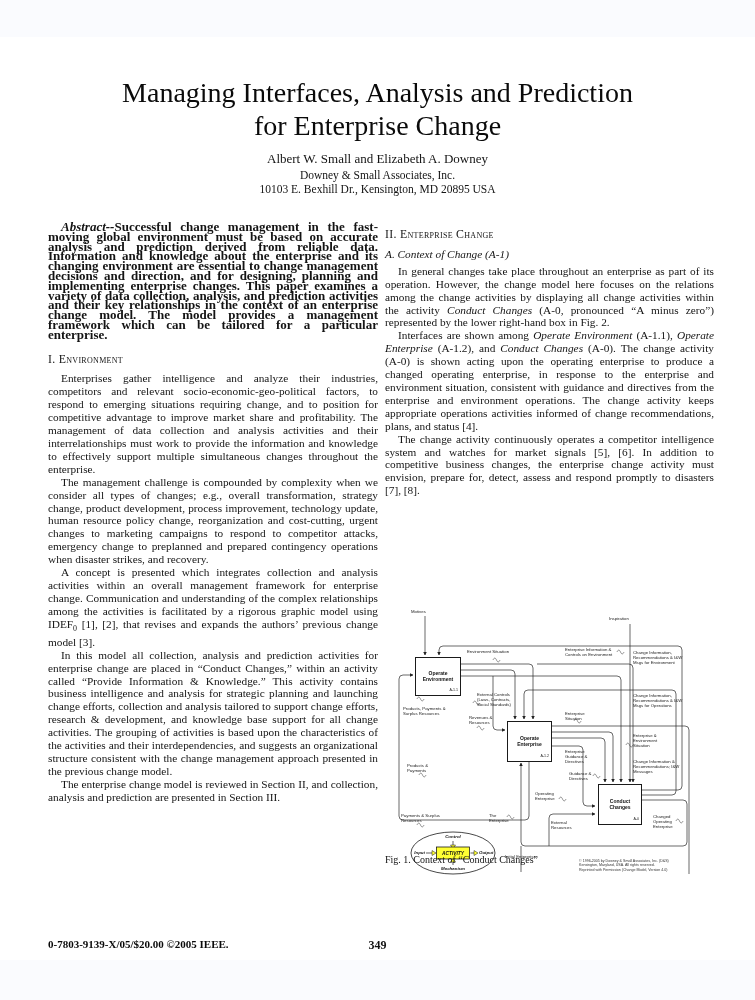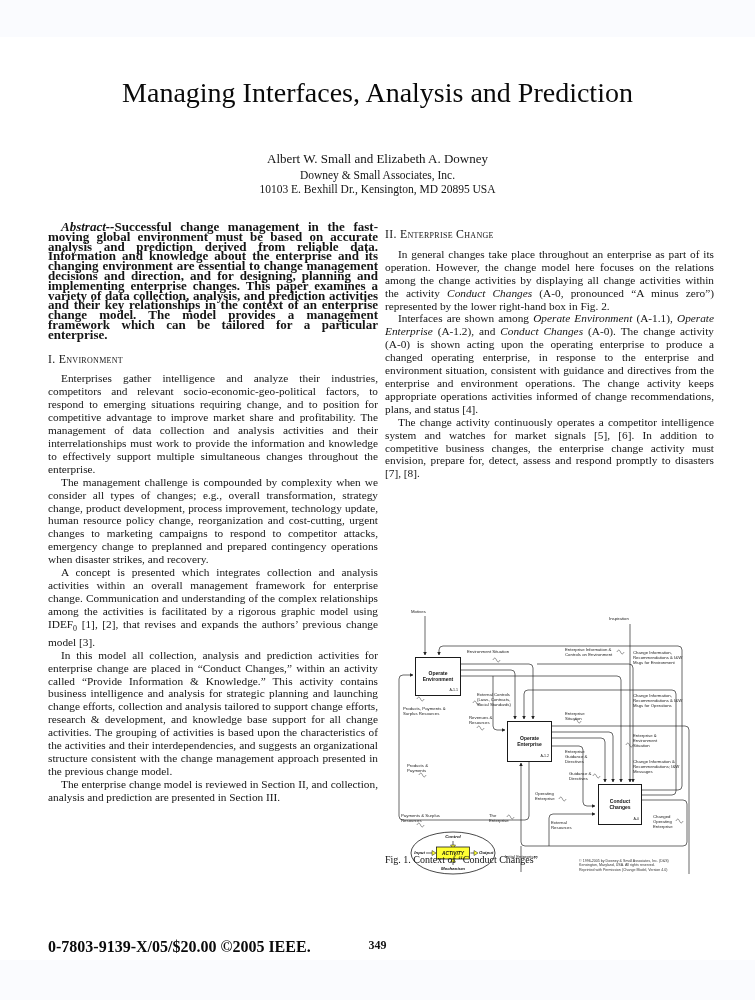--- a/index.html
+++ b/index.html
@@ -32,49 +32,51 @@
   .fig svg{position:absolute;left:0;top:0;}
   .dlabel{position:absolute;font-size:4.3px;line-height:5px;color:#222;}
   .dbox{position:absolute;background:#fff;border:1px solid #1a1a1a;font-size:5px;line-height:5.6px;font-weight:bold;color:#111;
         display:flex;align-items:center;justify-content:center;text-align:center;}
   .dtag{position:absolute;font-size:3.6px;color:#222;font-weight:normal;}
   .lg{position:absolute;font-size:4.4px;font-weight:bold;font-style:italic;color:#111;text-align:center;}
   .activity{position:absolute;font-size:4.8px;font-weight:bold;font-style:italic;color:#111;display:flex;align-items:center;justify-content:center;}
   .copyright{position:absolute;font-size:3.6px;line-height:4.4px;color:#333;}
   .caption{position:absolute;left:385px;top:854px;width:329px;text-align:left;font-size:10px;}
   
-  .footer-left{position:absolute;left:48px;top:938px;font-size:16px;font-weight:bold;color:#0a0a0a;}
+  .footer-left{position:absolute;left:48px;top:938px;font-size:11px;font-weight:bold;color:#0a0a0a;}
   .page-num{position:absolute;left:0;top:938px;width:755px;text-align:center;font-size:12px;font-weight:bold;}
 </style>
 </head>
 <body>
 
 <div class="paper"></div>
 
 <div class="abs title" style="top:76px;">
   <div>Managing Interfaces, Analysis and Prediction</div>
+  <div>for Enterprise Change</div>
 </div>
 <div class="abs authors" style="top:151px;">Albert W. Small and Elizabeth A. Downey</div>
 <div class="abs affil" style="top:168px;">Downey &amp; Small Associates, Inc.</div>
 <div class="abs affil" style="top:182px;">10103 E. Bexhill Dr., Kensington, MD 20895 USA</div>
 
 <div class="abs col" style="left:48px;top:222px;width:330px;">
   <p class="abstract">
     <span class="abstract-lead">Abstract--</span><span>Successful change management in the fast-moving global environment must be based on accurate analysis and prediction derived from reliable data. Information and knowledge about the enterprise and its changing environment are essential to change management decisions and direction, and for designing, planning and implementing enterprise changes. This paper examines a variety of data collection, analysis, and prediction activities and their key relationships in the context of an enterprise change model. The model provides a management framework which can be tailored for a particular enterprise.</span>
   </p>
   <p class="sec-heading">I. Environment</p>
   <p><span>Enterprises gather intelligence and analyze their industries, competitors and relevant socio-economic-geo-political factors, to respond to emerging situations requiring change, and to position for competitive advantage to improve market share and profitability. The management of data collection and analysis activities and their interrelationships must work to provide the information and knowledge to effectively support multiple simultaneous changes throughout the enterprise.</span></p>
   <p><span>The management challenge is compounded by complexity when we consider all types of changes; e.g., overall transformation, strategy change, product development, process improvement, technology update, human resource policy change, reorganization and cost-cutting, urgent changes to marketing campaigns to respond to competitor attacks, emergency change to preplanned and prepared contingency operations when disaster strikes, and recovery.</span></p>
   <p><span>A concept is presented which integrates collection and analysis activities within an overall management framework for enterprise change. Communication and understanding of the complex relationships among the activities is facilitated by a rigorous graphic model using IDEF</span><span class="sub">0</span><span> [1], [2], that revises and expands the authors’ previous change model [3].</span></p>
   <p><span>In this model all collection, analysis and prediction activities for enterprise change are placed in “Conduct Changes,” within an activity called “Provide Information &amp; Knowledge.” This activity contains business intelligence and analysis for strategic planning and launching change efforts, collection and analysis tailored to support change efforts, research &amp; development, and knowledge base support for all change activities. The grouping of activities is based upon the characteristics of the activities and their interdependencies, and suggests an organizational structure consistent with the change management approach presented in the previous change model.</span></p>
   <p><span>The enterprise change model is reviewed in Section II, and collection, analysis and prediction are presented in Section III.</span></p>
 </div>
 
 <div class="abs col" style="left:385px;top:228px;width:329px;">
   <p class="sec-heading first">II. Enterprise Change</p>
+  <p class="subsec">A. Context of Change (A-1)</p>
   <p><span>In general changes take place throughout an enterprise as part of its operation. However, the change model here focuses on the relations among the change activities by displaying all change activities within the activity </span><span class="it">Conduct Changes</span><span> (A-0, pronounced “A minus zero”) represented by the lower right-hand box in Fig. 2.</span></p>
   <p><span>Interfaces are shown among </span><span class="it">Operate Environment</span><span> (A-1.1), </span><span class="it">Operate Enterprise</span><span> (A-1.2), and </span><span class="it">Conduct Changes</span><span> (A-0). The change activity (A-0) is shown acting upon the operating enterprise to produce a changed operating enterprise, in response to the enterprise and environment situation, consistent with guidance and directives from the enterprise and environment operations. The change activity keeps appropriate operations activities informed of change recommendations, plans, and status [4].</span></p>
   <p><span>The change activity continuously operates a competitor intelligence system and watches for market signals [5], [6]. In addition to competitive business changes, the enterprise change activity must envision, prepare for, detect, assess and respond promptly to disasters [7], [8].</span></p>
 </div>
 
 <div class="fig">
   <svg width="320" height="278" viewBox="0 0 320 278">
     <defs>
       <marker id="ah" viewBox="0 0 8 8" refX="7" refY="4" markerWidth="5.5" markerHeight="5.5" orient="auto-start-reverse">
         <path d="M0,0 L8,4 L0,8 z" fill="#222"></path>

